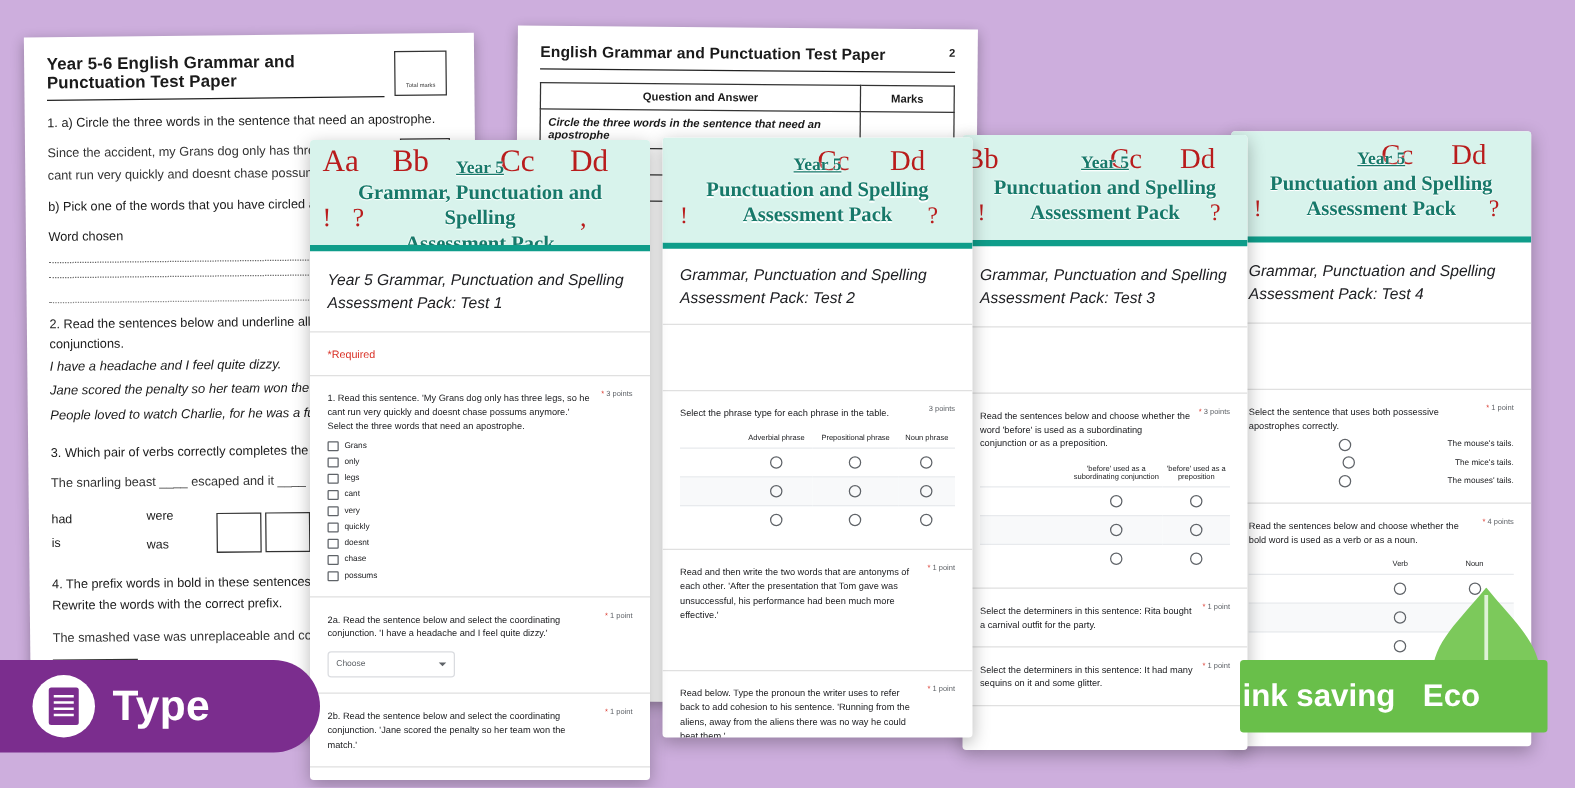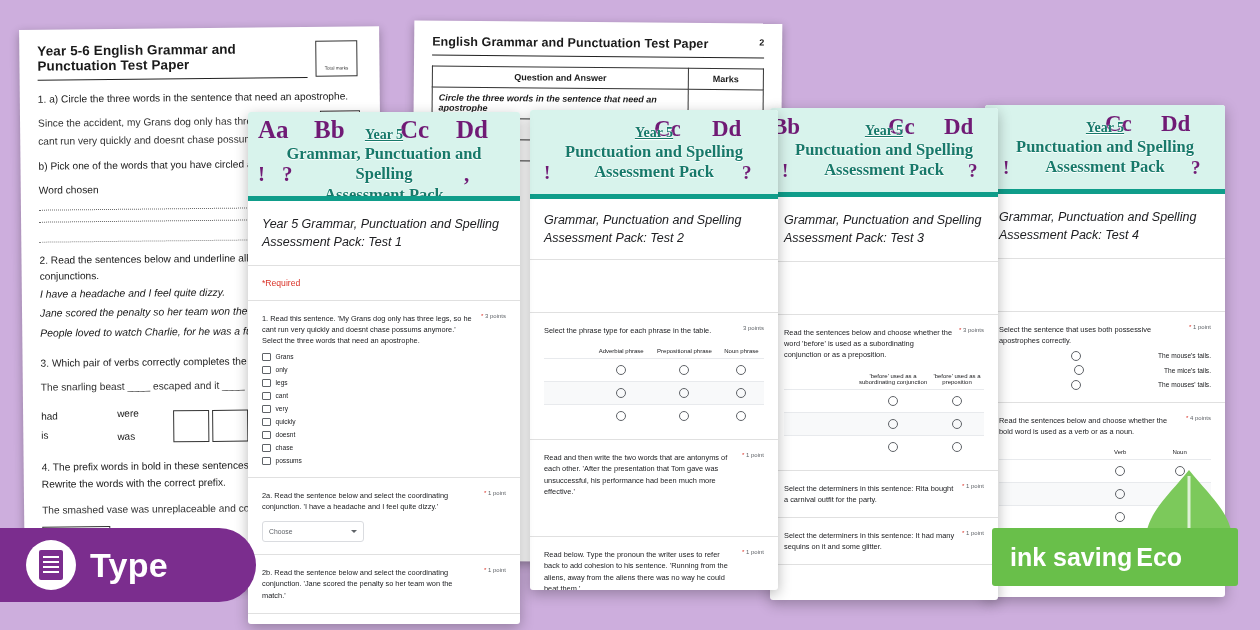--- a/index.html
+++ b/index.html
@@ -40,21 +40,21 @@
     text-align:center;padding-top:24px;box-sizing:border-box;color:#333;}
 
   
   .form{
     position:absolute;background:#ffffff;border-radius:3px;
     box-shadow:0 4px 14px rgba(0,0,0,.28);
     overflow:hidden;
   }
   .banner{height:84px;background:#d8f3ec;position:relative;overflow:hidden;}
   .banner .bg-letters{
-    position:absolute;inset:0;color:#701a75;font-weight:bold;
+    position:absolute;inset:0;color:#b91c1c;font-weight:normal;
     font-family:"Liberation Serif", serif;font-size:23px;
   }
   .bl{position:absolute;}
   .btitle{
     position:absolute;left:50%;top:14px;transform:translateX(-50%);
     width:92%;text-align:center;color:#17796a;font-weight:bold;
     font-family:"Liberation Serif", serif;text-shadow:0 0 2px #fff,0 1px 0 #fff;
     line-height:1.25;
   }
   .btitle .yr{font-size:14px;display:block;text-decoration:underline;}
@@ -99,21 +99,21 @@
     display:flex;align-items:center;justify-content:center;flex:none;
   }
   .doc-glyph{width:24px;height:30px;background:#7b2d8e;border-radius:2px;position:relative;}
   .doc-glyph:after{content:"";position:absolute;left:4px;top:6px;width:16px;height:2px;
     background:#fff;box-shadow:0 5px 0 #fff,0 10px 0 #fff,0 15px 0 #fff;}
   .forms-badge .label{color:#fff;font-size:34px;font-weight:bold;letter-spacing:.3px;}
 
   .eco-badge{
     position:absolute;right:22px;top:528px;width:246px;height:58px;
     background:#69bf4a;border-radius:3px;display:flex;align-items:center;
-    padding-left:18px;box-sizing:border-box;gap:4px;
+    padding-left:2px;box-sizing:border-box;gap:22px;
   }
   .eco-badge .ink{color:#fff;font-size:25px;font-weight:bold;}
   .eco-badge .eco{color:#fff;font-size:25px;font-weight:bold;}
   .leaf{
     position:absolute;right:28px;top:470px;width:86px;height:118px;
   }
 </style>
 </head>
 <body>
 

